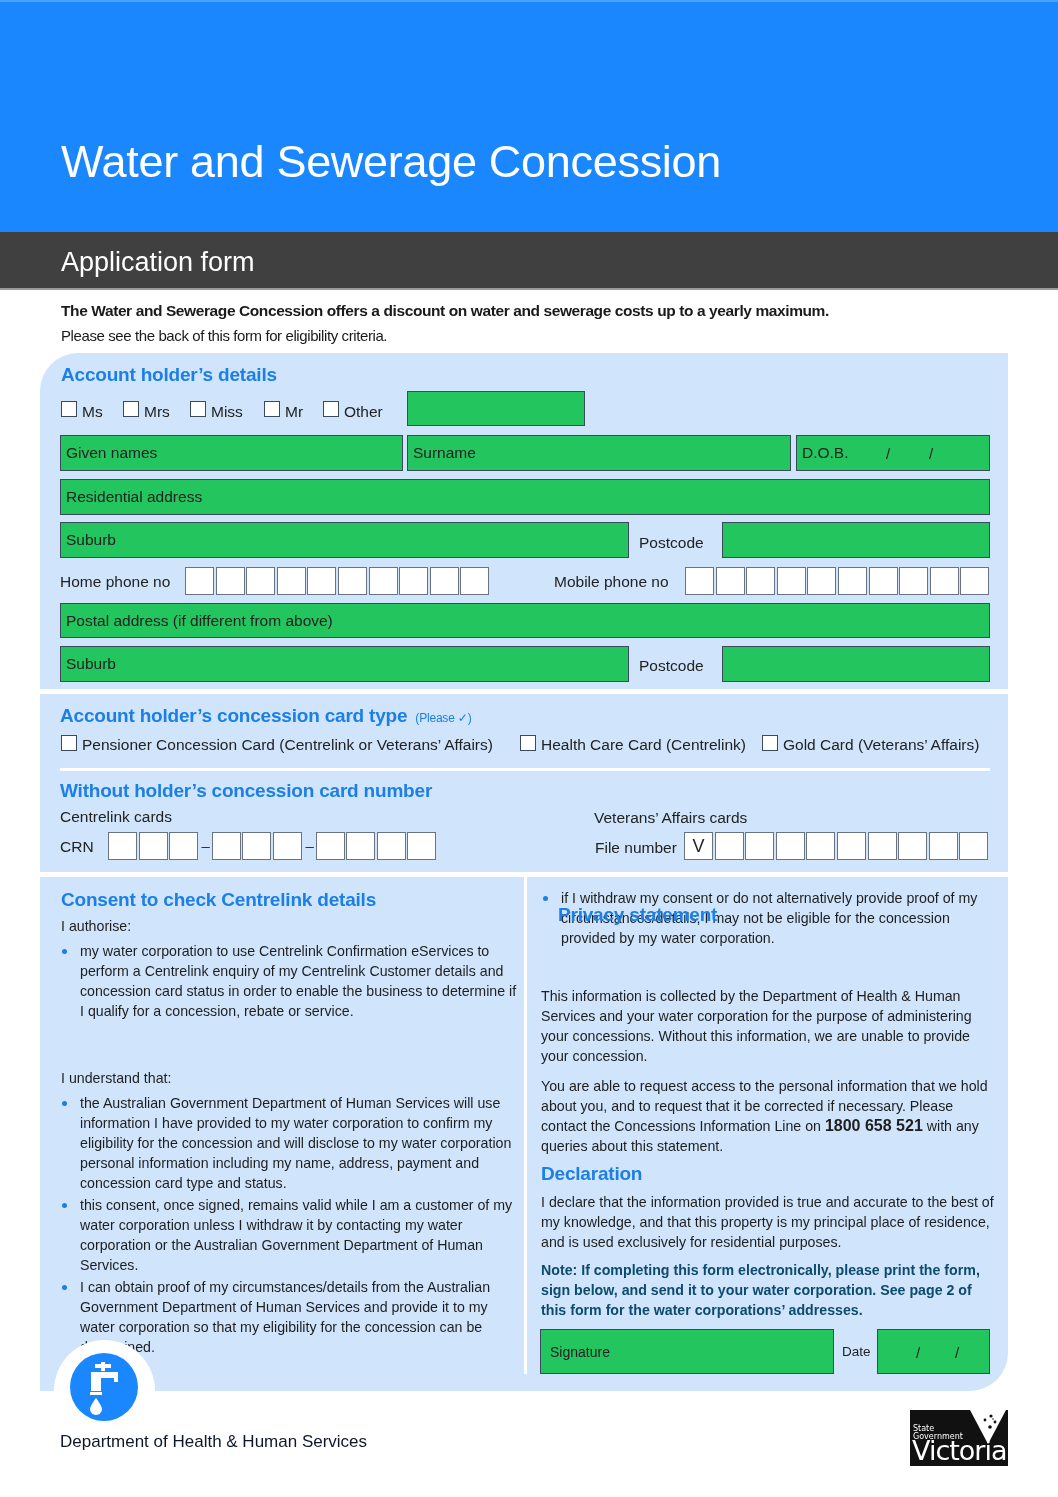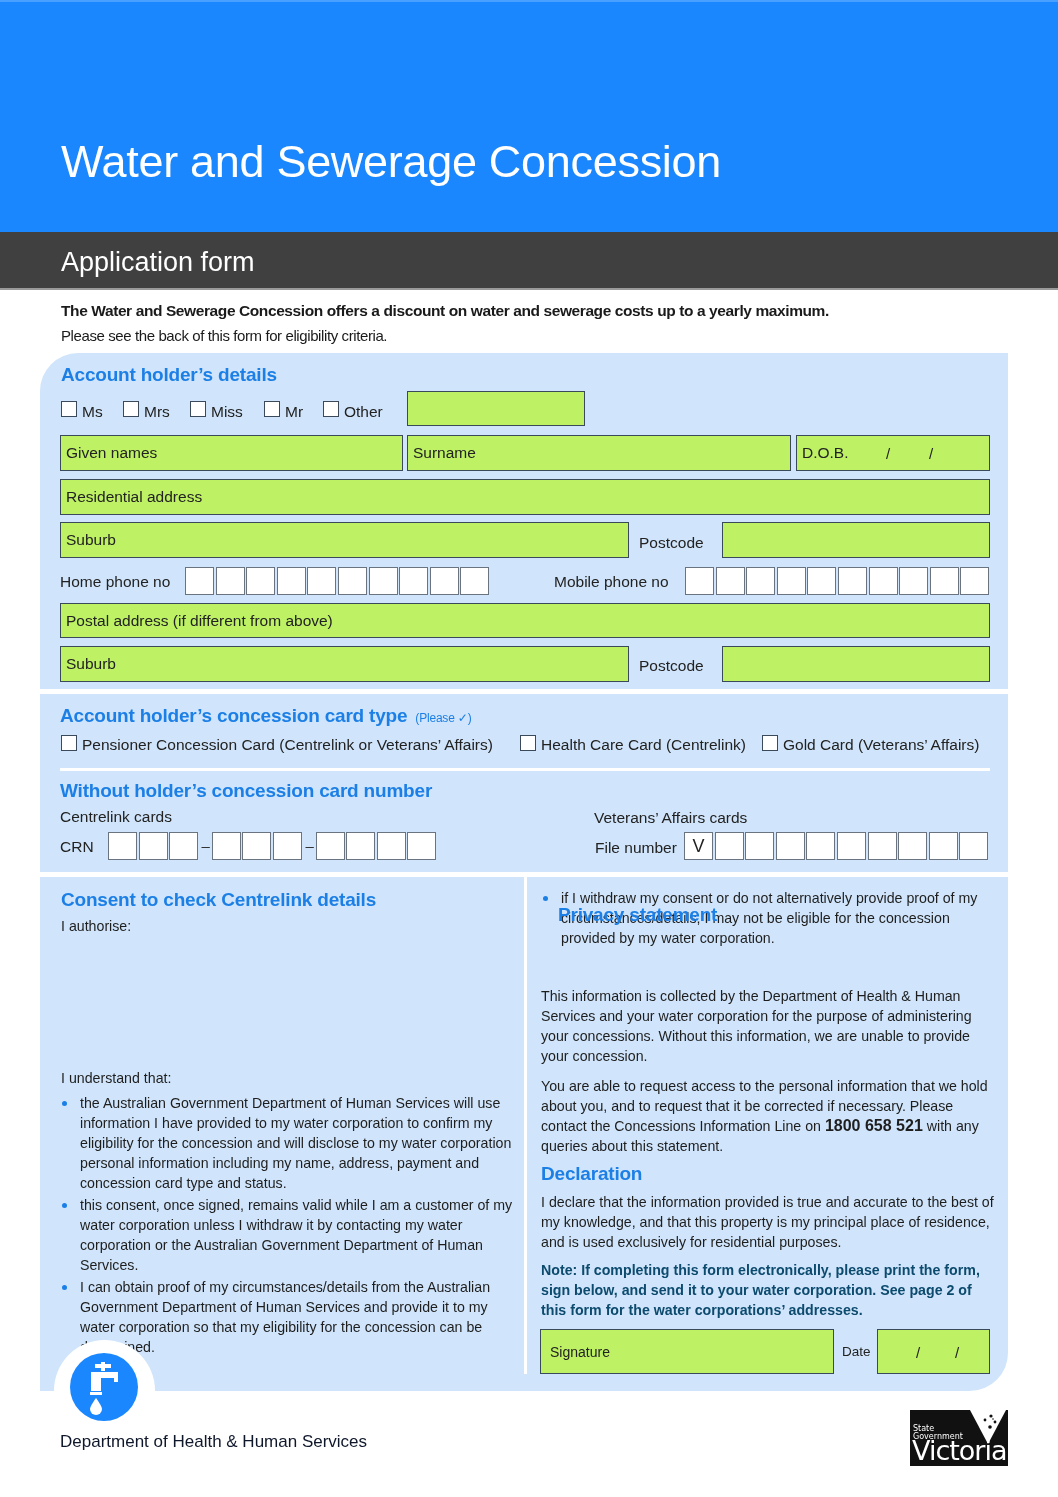--- a/index.html
+++ b/index.html
@@ -17,21 +17,21 @@
   .panel { position: absolute; background: #d0e5fb; }
   .panel-a { left: 40px; top: 353px; width: 968px; height: 336px; border-top-left-radius: 38px; }
   .panel-b { left: 40px; top: 694px; width: 968px; height: 178px; }
   .panel-c { left: 40px; top: 877px; width: 968px; height: 514px; border-bottom-right-radius: 38px; }
   .col-sep { position: absolute; left: 524px; top: 877px; width: 3px; height: 497px; background: #ffffff; }
   .hr-white { position: absolute; left: 60px; top: 768px; width: 930px; height: 3px; background: #ffffff; }
 
   .sec-title { position: absolute; color: #1c7fe6; font-size: 19px; font-weight: bold; letter-spacing: -0.2px; }
   .sec-note { font-size: 12px; font-weight: normal; color: #1c7fe6; margin-left: 8px; }
 
-  .field { position: absolute; background: #bef264; border: 1px solid #3a4a5a; }
+  .field { position: absolute; background: #22c55e; border: 1px solid #3a4a5a; }
   .field-label { position: absolute; left: 5px; top: 50%; transform: translateY(-50%); font-size: 15.5px; color: #222; white-space: nowrap; }
   .slash { position: absolute; top: 50%; transform: translateY(-50%); font-size: 15px; color: #222; }
   .lbl { position: absolute; font-size: 15.5px; color: #222; white-space: nowrap; }
 
   .cb { position: absolute; width: 16px; height: 16px; background: #ffffff; border: 1px solid #3a4a5a; }
   .cb-label { position: absolute; font-size: 15.5px; color: #222; white-space: nowrap; }
 
   .boxes { position: absolute; display: flex; }
   .box { width: 29px; height: 28px; background: #fff; border: 1px solid #6a7480; margin-right: 1.6px; font-size: 18px; text-align: center; line-height: 26px; color: #222; }
   .dash { width: 12px; text-align: center; font-size: 15px; line-height: 28px; color: #333; }
@@ -196,20 +196,21 @@
     <div class="box"></div>
     <div class="box"></div>
     <div class="box"></div>
     <div class="box"></div>
     <div class="box"></div>
 </div>
 
 <div class="sec-title" style="left:61px;top:889px;">Consent to check Centrelink details</div>
 <div class="para" style="left:61px;top:916px;">I authorise:</div>
 <ul class="bullets" style="left:60px;top:941px;width:460px;">
+  <li>my water corporation to use Centrelink Confirmation eServices to perform a Centrelink enquiry of my Centrelink Customer details and concession card status in order to enable the business to determine if I qualify for a concession, rebate or service.</li>
 </ul>
 <div class="para" style="left:61px;top:1068px;">I understand that:</div>
 <ul class="bullets" style="left:60px;top:1093px;width:464px;">
   <li>the Australian Government Department of Human Services will use information I have provided to my water corporation to confirm my eligibility for the concession and will disclose to my water corporation personal information including my name, address, payment and concession card type and status.</li>
   <li>this consent, once signed, remains valid while I am a customer of my water corporation unless I withdraw it by contacting my water corporation or the Australian Government Department of Human Services.</li>
   <li>I can obtain proof of my circumstances/details from the Australian Government Department of Human Services and provide it to my water corporation so that my eligibility for the concession can be determined.</li>
 </ul>
 
 <ul class="bullets" style="left:541px;top:888px;width:455px;">
   <li>if I withdraw my consent or do not alternatively provide proof of my circumstances/details, I may not be eligible for the concession provided by my water corporation.</li>

